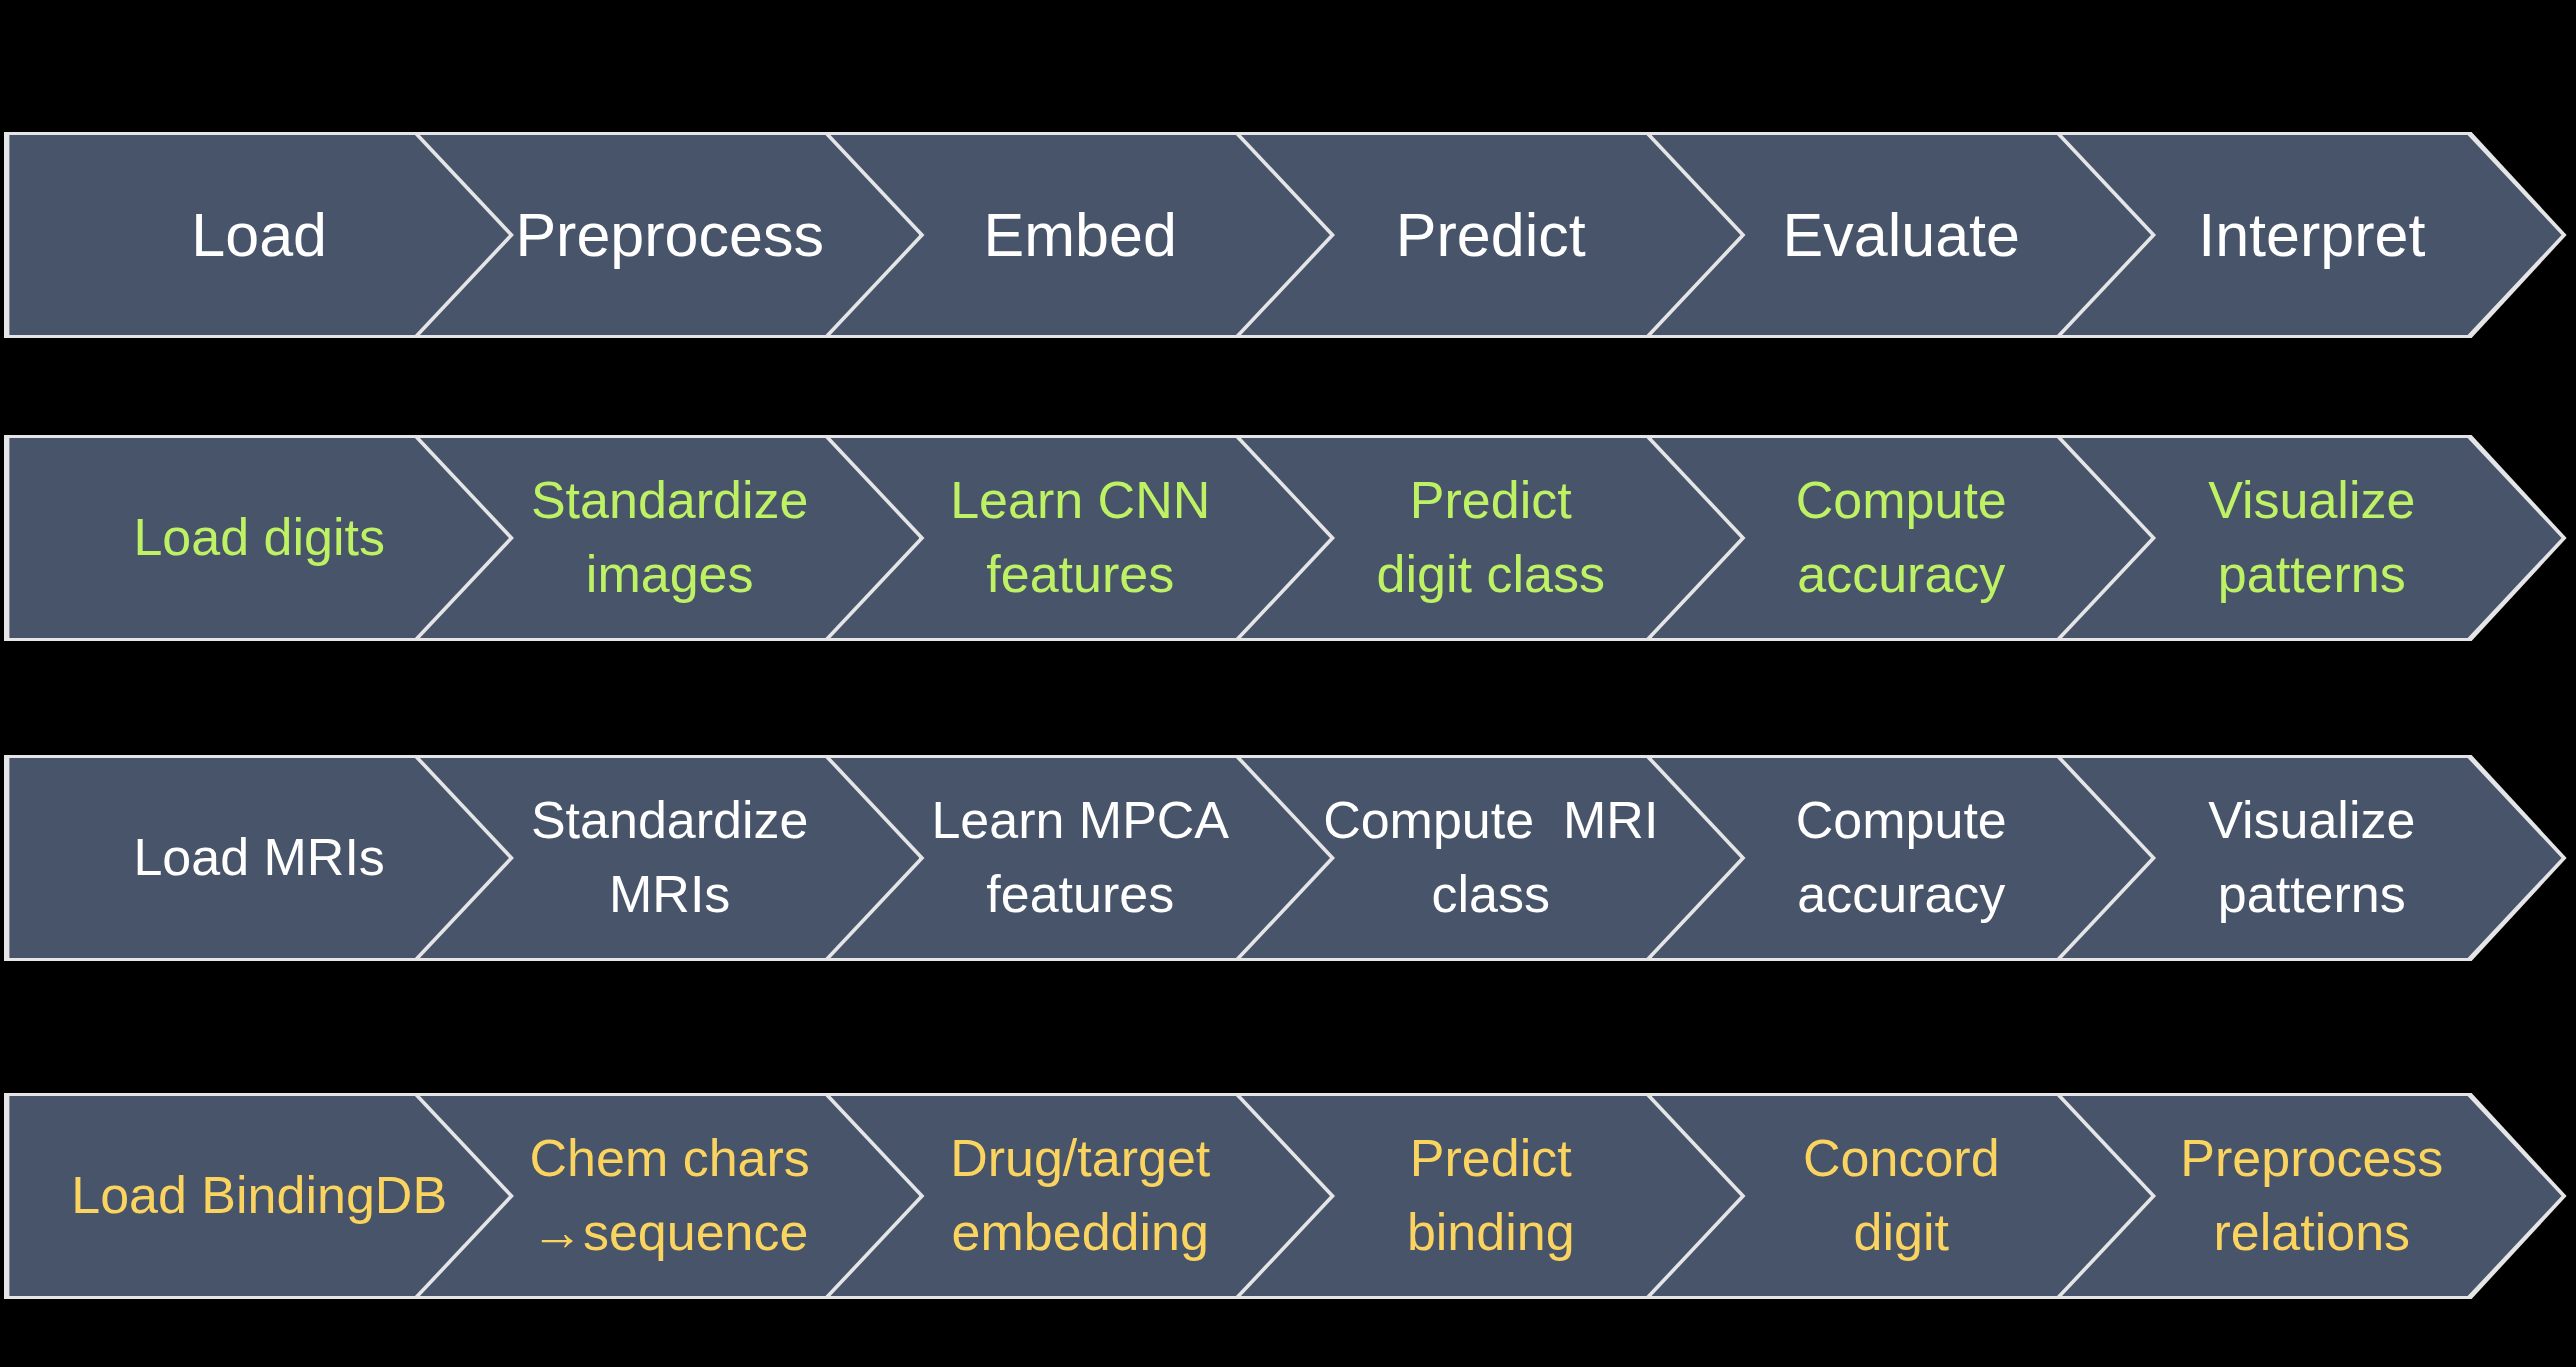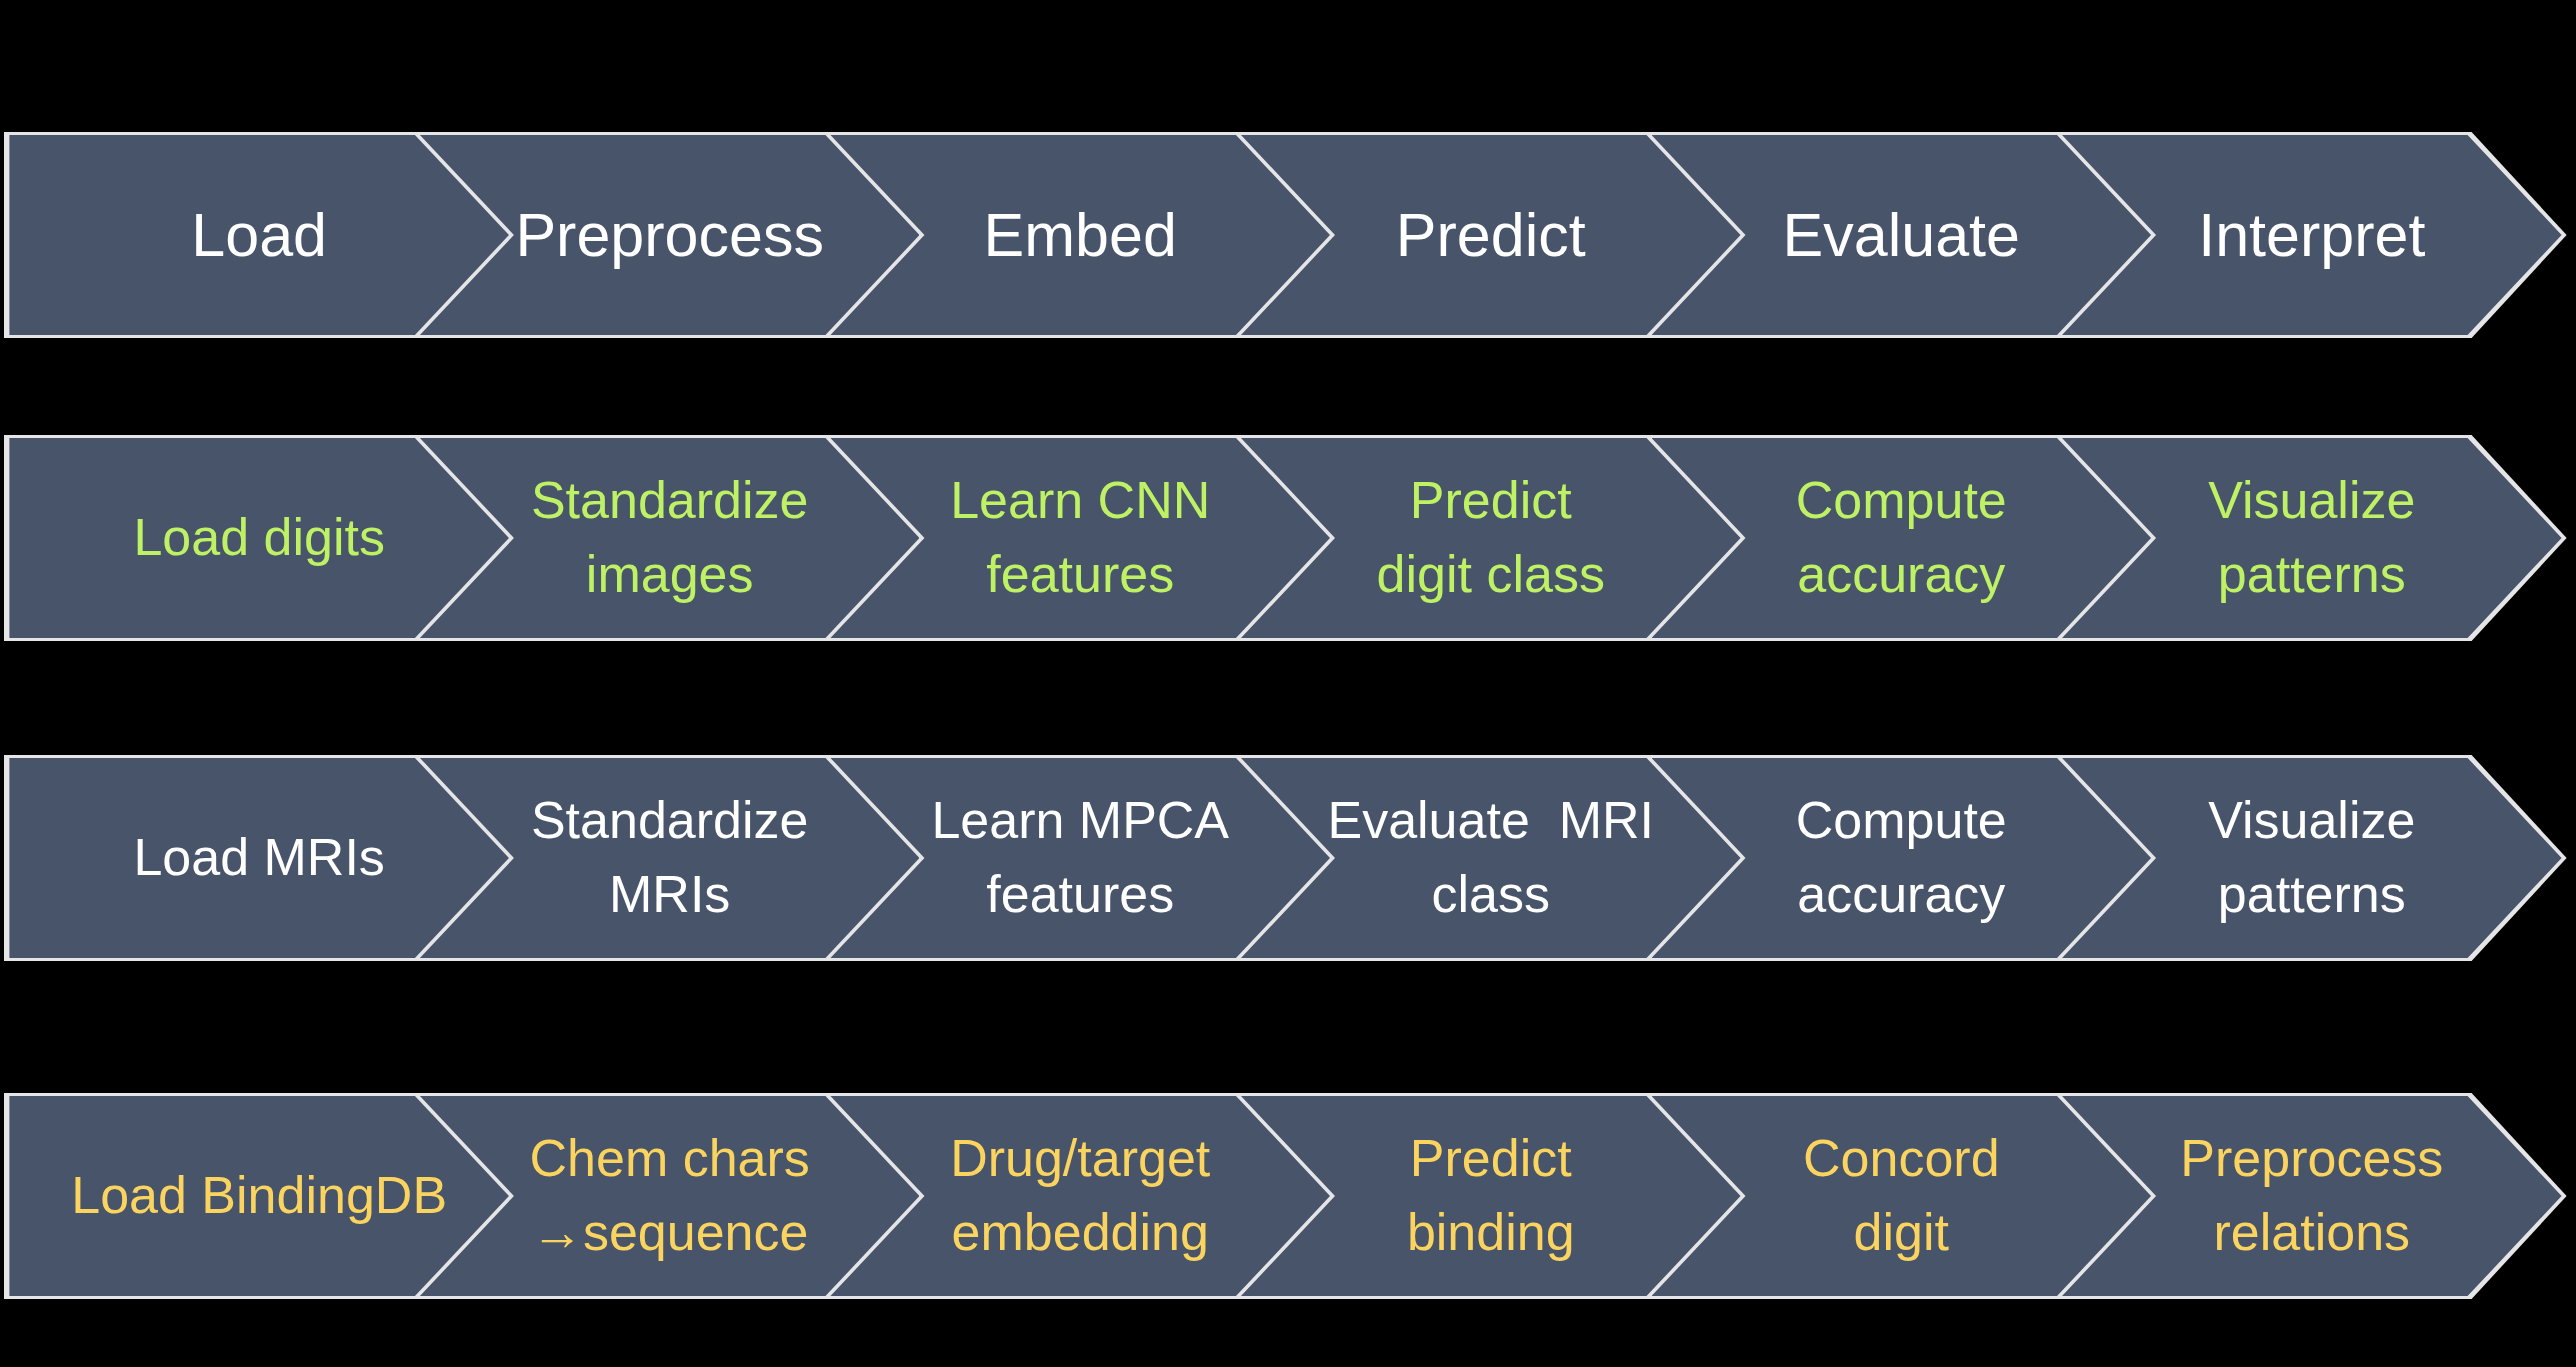--- a/index.html
+++ b/index.html
@@ -156,21 +156,21 @@
       </div>
     </div>
     <div class="step">
       <div class="label">
         <span class="line">Learn MPCA</span>
         <span class="line">features</span>
       </div>
     </div>
     <div class="step">
       <div class="label">
-        <span class="line">Evaluate  MRI</span>
+        <span class="line">Compute  MRI</span>
         <span class="line">class</span>
       </div>
     </div>
     <div class="step">
       <div class="label">
         <span class="line">Compute</span>
         <span class="line">accuracy</span>
       </div>
     </div>
     <div class="step">

